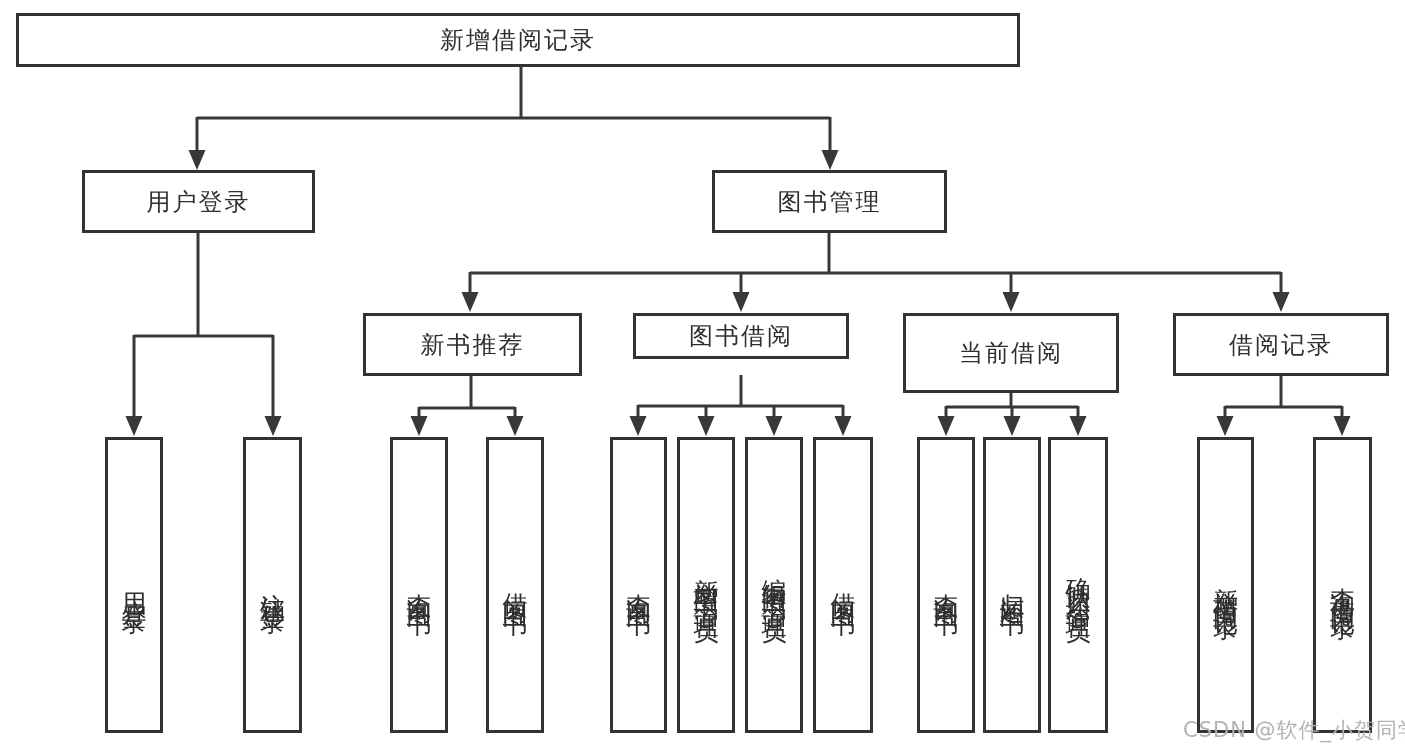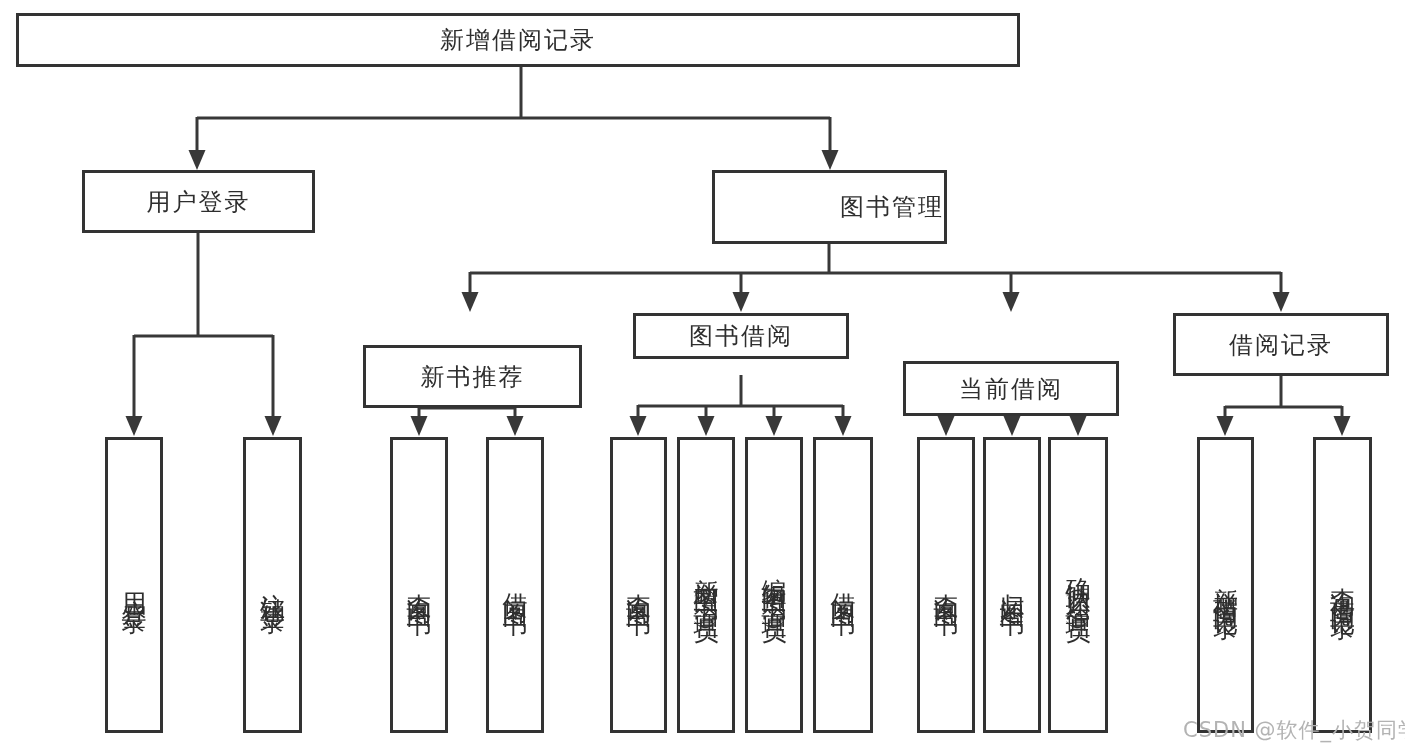--- a/index.html
+++ b/index.html
@@ -126,31 +126,31 @@
     </g>
   </svg>
 
   <div class="box" style="left:16px; top:13px; width:1004px; height:54px;">
     <span class="hlabel">新增借阅记录</span>
   </div>
 
   <div class="box" style="left:82px; top:170px; width:233px; height:63px;">
     <span class="hlabel">用户登录</span>
   </div>
-  <div class="box" style="left:712px; top:170px; width:235px; height:74px;justify-content:flex-end;">
+  <div class="box" style="left:712px; top:170px; width:235px; height:63px;">
     <span class="hlabel">图书管理</span>
   </div>
 
-  <div class="box" style="left:363px; top:313px; width:219px; height:63px;margin-top:32px;">
+  <div class="box" style="left:363px; top:313px; width:219px; height:63px;">
     <span class="hlabel">新书推荐</span>
   </div>
   <div class="box" style="left:633px; top:313px; width:216px; height:46px;">
     <span class="hlabel">图书借阅</span>
   </div>
-  <div class="box" style="left:903px; top:313px; width:216px; height:55px;margin-top:48px;">
+  <div class="box" style="left:903px; top:313px; width:216px; height:80px;">
     <span class="hlabel">当前借阅</span>
   </div>
   <div class="box" style="left:1173px; top:313px; width:216px; height:63px;text-align:right;">
     <span class="hlabel">借阅记录</span>
   </div>
 
   <div class="box" style="left:105px; top:437px; width:58px; height:296px;">
     <span class="vlabel">用户登录</span>
   </div>
   <div class="box" style="left:243px; top:437px; width:59px; height:296px;">

